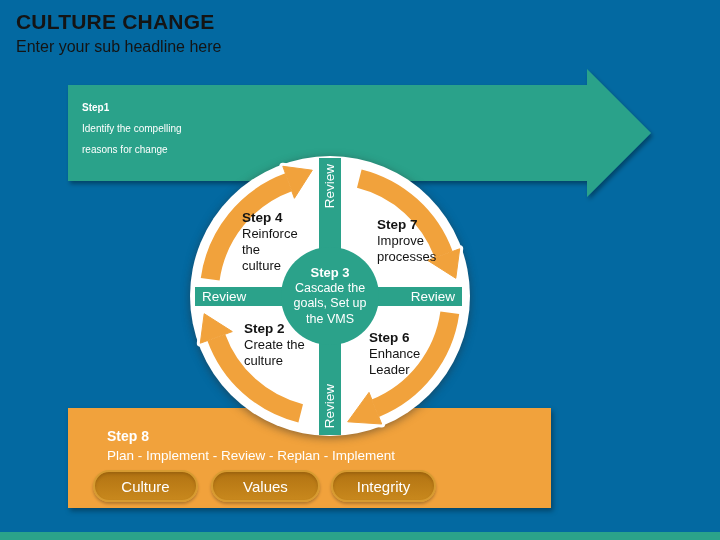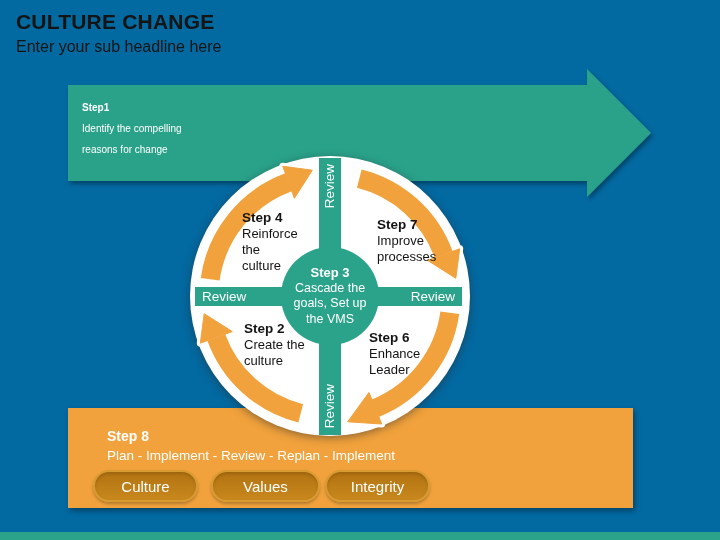--- a/index.html
+++ b/index.html
@@ -15,31 +15,31 @@
   svg.layer{left:0;top:0;width:720px;height:540px;pointer-events:none;}
   .bottom-strip{left:0;top:532px;width:720px;height:8px;background:var(--teal);}
 
   
   .band-text{color:#ffffff;font-size:10px;line-height:21px;}
   .band-text .hd{font-weight:bold;}
   .step1{left:82px;top:97px;}
   .step7{left:490px;top:98px;}
 
   
-  .bottom-bar{left:68px;top:408px;width:565px;height:100px;background:var(--orange);
+  .bottom-bar{left:68px;top:408px;width:483px;height:100px;background:var(--orange);
               box-shadow:2px 3px 5px rgba(0,0,0,.35);}
   .step8-label{left:39px;top:20px;font-size:14px;font-weight:bold;color:#fff;}
   .step8-line{left:39px;top:40px;font-size:13.5px;color:#fff;}
   .pill{position:absolute;top:62px;height:32px;box-sizing:border-box;border-radius:17px;
         background:linear-gradient(180deg,#B27312,#C8881D);
         border:2px solid #D79B31;color:#fff;font-size:15px;
         display:flex;align-items:center;justify-content:center;
         box-shadow:0 2px 3px rgba(0,0,0,.25), inset 0 2px 3px rgba(90,50,0,.25);}
   .pill1{left:25px;width:105px;} .pill2{left:143px;width:109px;}
-  .pill3{left:257px;width:105px;} .pill4{left:383px;width:105px;}
+  .pill3{left:263px;width:105px;} .pill4{left:383px;width:105px;}
 
   
   .disk{left:190px;top:156px;width:280px;height:280px;border-radius:50%;background:#ffffff;
         box-shadow:0 2px 8px rgba(40,40,40,.5);}
 
   
   .vbar{left:319px;top:158px;width:22px;height:277px;background:var(--teal);}
   .hbar{left:195px;top:287px;width:267px;height:19px;background:var(--teal);}
   .review{color:#fff;font-size:13.5px;line-height:19px;white-space:nowrap;}
   .review.left{left:195px;top:287px;width:130px;padding-left:7px;}

